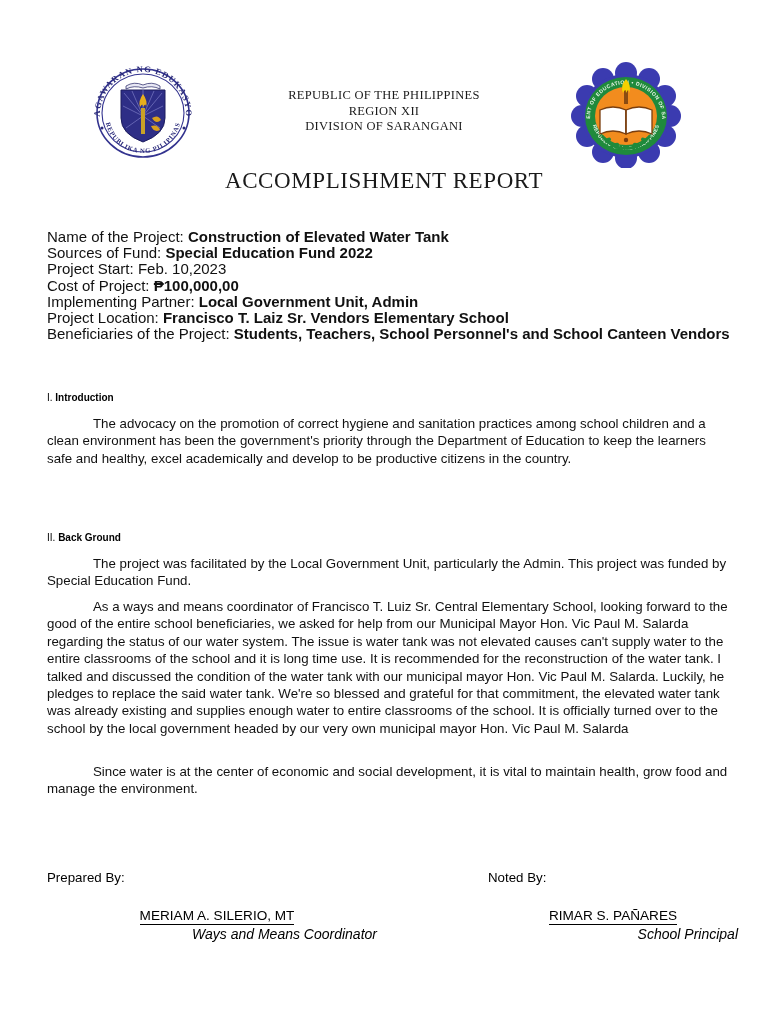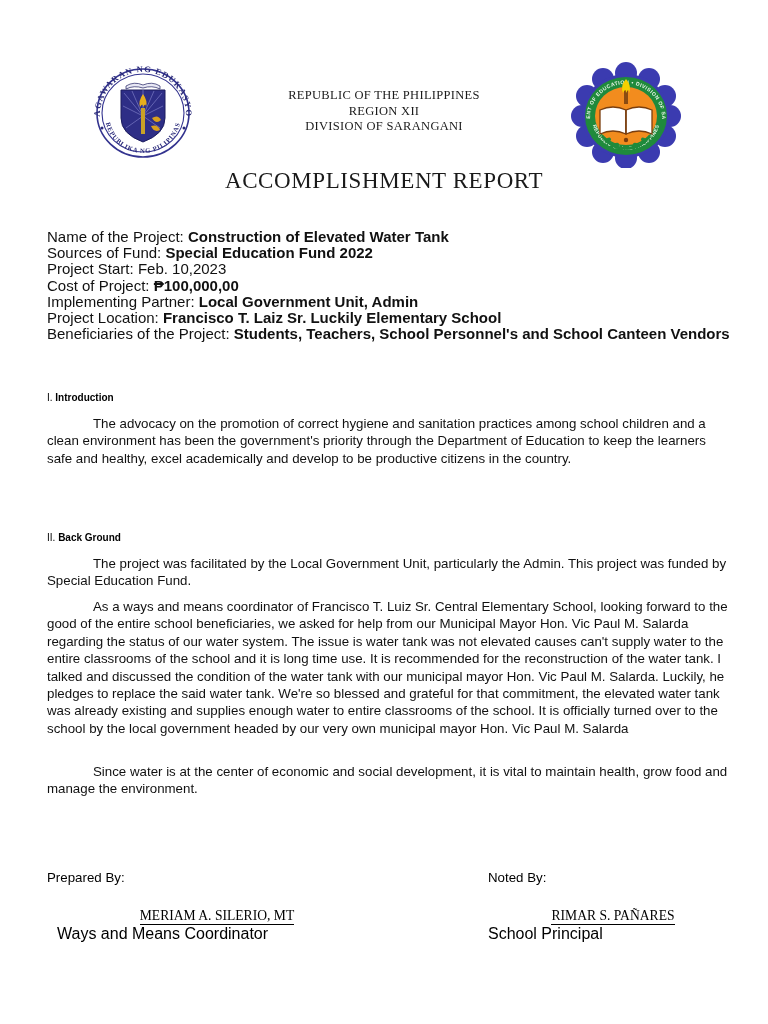--- a/index.html
+++ b/index.html
@@ -109,33 +109,34 @@
   #sec2-p1   { top: 555px; }
   #sec2-p2   { top: 598px; }
   #sec2-p3   { top: 763px; }
 
   
   .sig-block { position: absolute; font-size: 13.3px; line-height: 16px; }
   .sig-left  { left: 47px;  top: 870px; width: 330px; }
   .sig-right { left: 488px; top: 870px; width: 250px; }
 
   .sig-intro { text-align: left; }
-  .sig-name-wrap { margin-top: 22px; text-align: center; font-family: Liberation Serif, serif; }
+  .sig-name-wrap { margin-top: 22px; text-align: center; }
   .sig-left .sig-name-wrap { margin-left: 10px; }
   .sig-name {
     display: inline-block;
     border-bottom: 1px solid #000;
     padding-bottom: 0px;
     font-size: 13.6px;
     white-space: nowrap;
   }
   .sig-role {
     margin-top: 1px;
-    text-align: left;
-    font-size: 16px;
+    text-align: right;
+    font-size: 14px;
+    font-style: italic;
   }
   .sig-left .sig-role { margin-left: 10px; }
 
   svg { display: block; }
 </style>
 </head>
 <body>
 
 <div class="page">
 
@@ -238,21 +239,21 @@
   </div>
 
   <div class="doc-title">ACCOMPLISHMENT REPORT</div>
 
   <div class="meta">
     <div class="row"><span class="lbl">Name of the Project: </span><span class="val-b">Construction of Elevated Water Tank</span></div>
     <div class="row"><span class="lbl">Sources of Fund: </span><span class="val-b">Special Education Fund 2022</span></div>
     <div class="row"><span class="lbl">Project Start: </span><span>Feb. 10,2023</span></div>
     <div class="row"><span class="lbl">Cost of Project: </span><span class="val-b">₱100,000,00</span></div>
     <div class="row"><span class="lbl">Implementing Partner: </span><span class="val-b">Local Government Unit, Admin</span></div>
-    <div class="row"><span class="lbl">Project Location: </span><span class="val-b">Francisco T. Laiz Sr. Luckily Elementary School</span></div>
+    <div class="row"><span class="lbl">Project Location: </span><span class="val-b">Francisco T. Laiz Sr. Vendors Elementary School</span></div>
     <div class="row"><span class="lbl">Beneficiaries of the Project: </span><span class="val-b">Students, Teachers, School Personnel's and School Canteen Vendors</span></div>
   </div>
 
   <div class="sec-head" id="sec1-head">
     <span class="num">I. </span><span class="ttl">Introduction</span>
   </div>
   <div class="para indent" id="sec1-p1">The advocacy on the promotion of correct hygiene and sanitation practices among school children and a clean environment has been the government's priority through the Department of Education to keep the learners safe and healthy, excel academically and develop to be productive citizens in the country.</div>
 
   <div class="sec-head" id="sec2-head">
     <span class="num">II. </span><span class="ttl">Back Ground</span>

